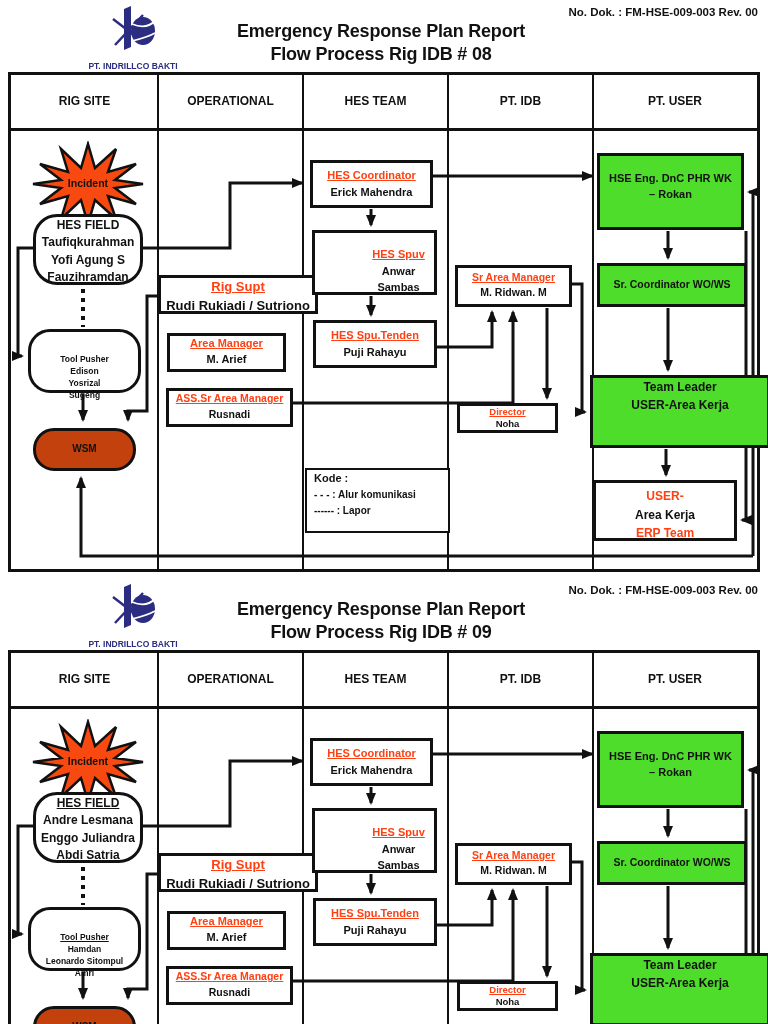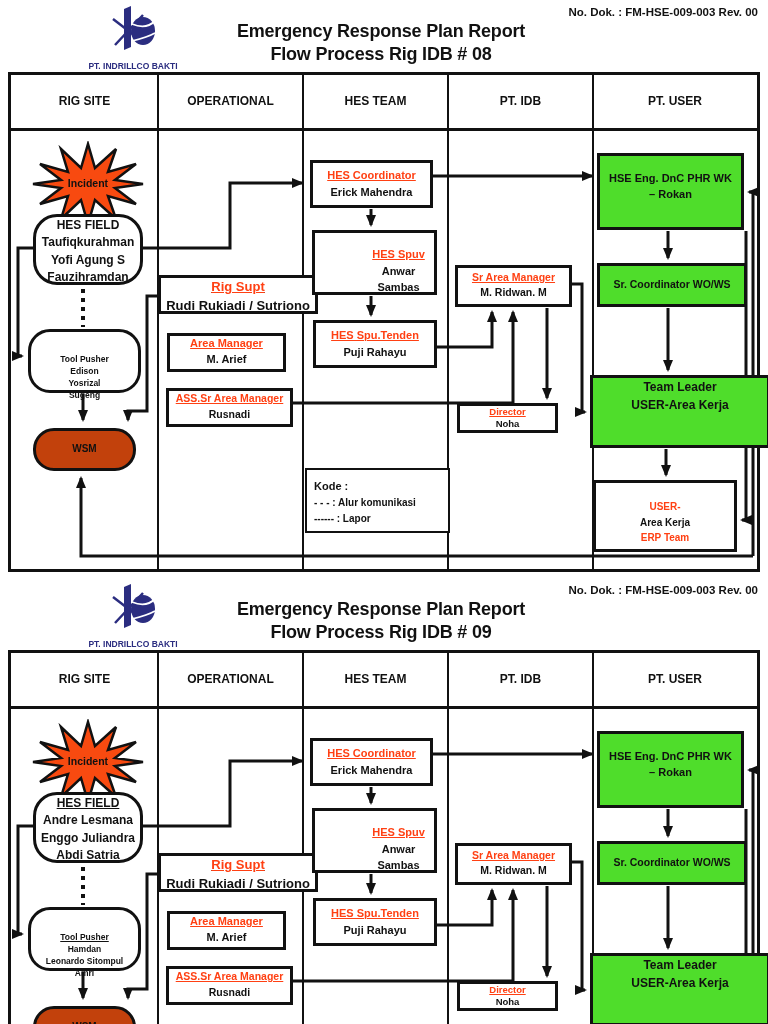--- a/index.html
+++ b/index.html
@@ -42,23 +42,23 @@
   .n-asssr{left:166px;top:388px;width:127px;height:39px;font-size:10.5px;line-height:1.5;}
   .n-hescoord{left:310px;top:160px;width:123px;height:48px;font-size:11px;line-height:1.5;padding-top:4px;}
   .n-hesspuv{left:312px;top:230px;width:125px;height:65px;font-size:11px;line-height:1.5;padding-top:13px;padding-left:48px;}
   .n-hestenden{left:313px;top:320px;width:124px;height:48px;font-size:11px;line-height:1.5;padding-top:4px;}
   .n-srarea{left:455px;top:265px;width:117px;height:42px;font-size:10.5px;line-height:1.45;padding-top:2px;}
   .n-director{left:457px;top:403px;width:101px;height:30px;font-size:9.5px;line-height:1.3;}
   .grn{background:#4fdd2b;}
   .n-hseeng{left:597px;top:153px;width:147px;height:77px;font-size:11px;line-height:1.45;padding:15px 6px 0;}
   .n-srcoord{left:597px;top:263px;width:150px;height:44px;font-size:10.5px;line-height:36px;}
   .n-teamleader{left:590px;top:375px;width:180px;height:73px;font-size:12px;line-height:1.5;}
-  .n-erp{left:593px;top:480px;width:144px;height:72px;font-size:10px;line-height:1.55;padding-top:16px;}
+  .n-erp{left:593px;top:480px;width:144px;height:61px;font-size:12px;line-height:1.55;padding-top:4px;}
   .n-kode{left:305px;top:468px;width:145px;height:65px;border-width:2px;text-align:left;
-        padding:8px 7px;font-size:10px;line-height:1.55;}
+        padding:0 7px;font-size:10px;line-height:1.55;}
   .n-kode .kt{font-size:11px;}
   .conn{position:absolute;left:0;top:0;}
 </style>
 </head>
 <body>
 
 <div class="page">
 
   <div class="chart" id="c1">
     <div class="doc-num">No. Dok. : FM-HSE-009-003 Rev. 00</div>

